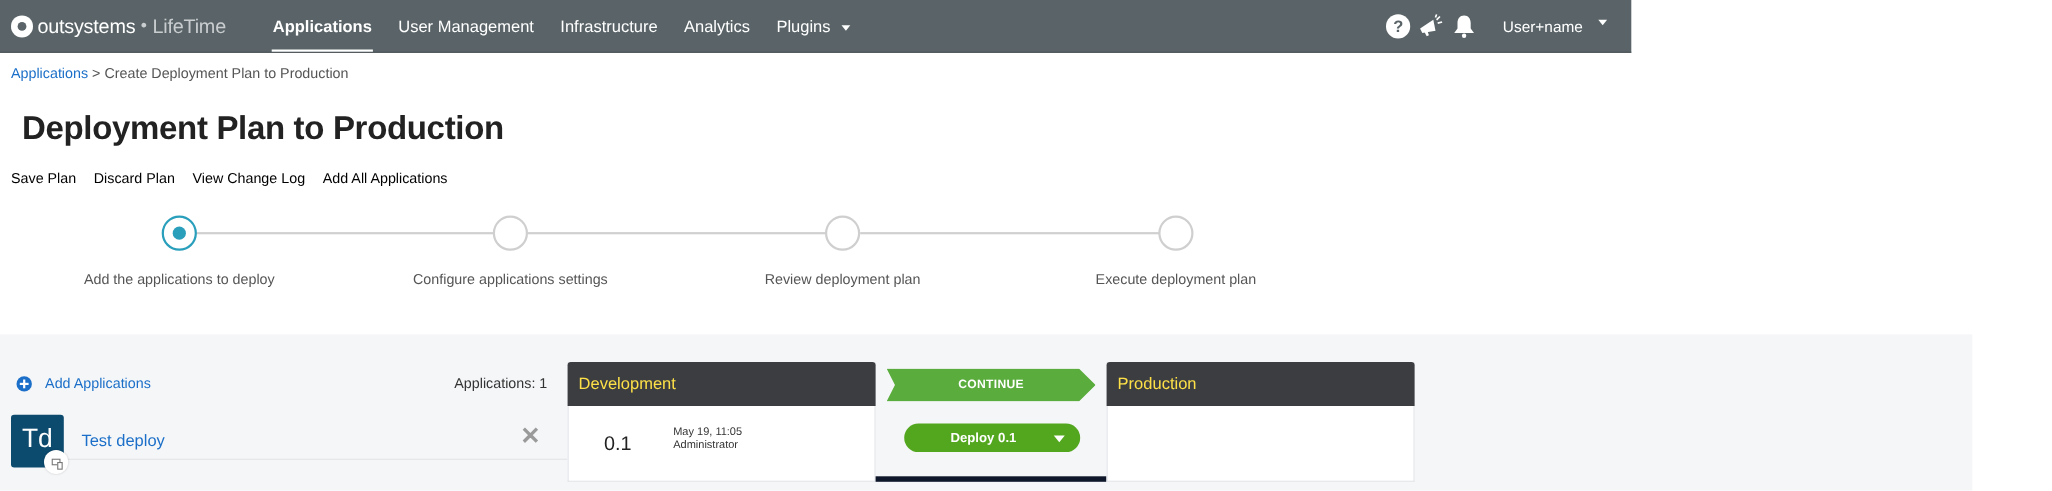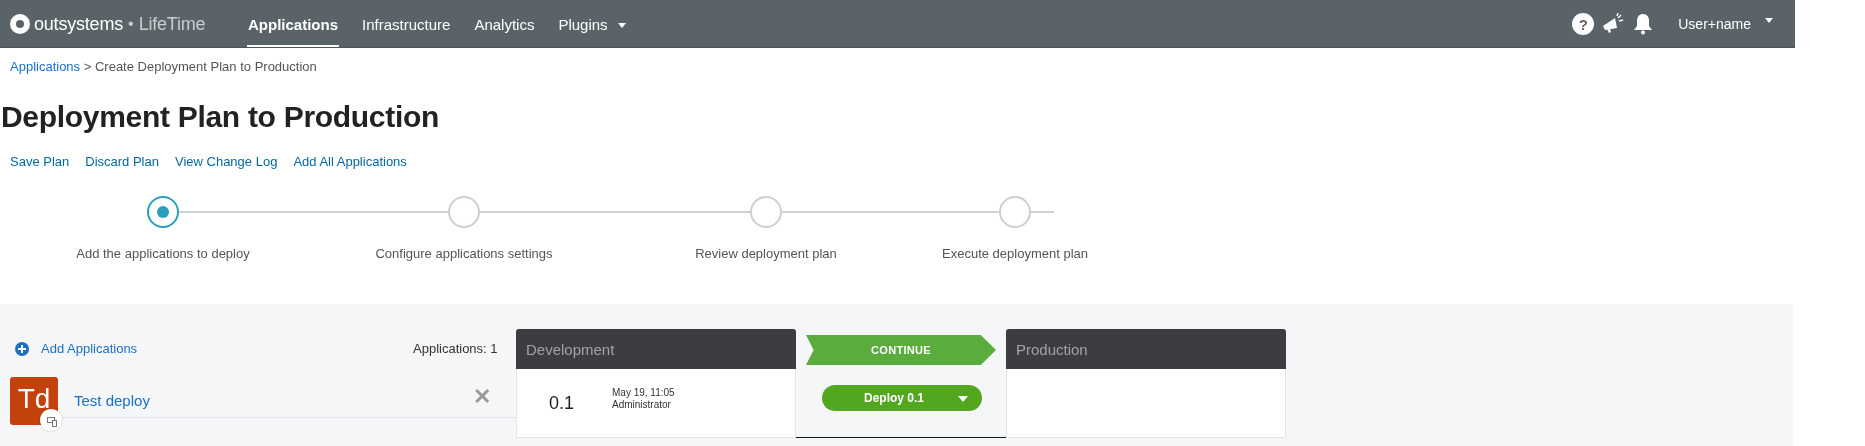--- a/index.html
+++ b/index.html
@@ -1,19 +1,19 @@
 <!DOCTYPE html>
 <html><head>
 <meta charset="utf-8">
 <style>
   * { box-sizing: border-box; margin: 0; padding: 0; }
   html, body { width: 1865px; height: 446px; overflow: hidden; background: #ffffff; font-family: "Liberation Sans", sans-serif; color: #333; }
 
   
-  .topbar { position: absolute; left: 0; top: 0; width: 1795px; height: 48px; background: #5a6468; border-bottom: 1px solid #4b5457; }
+  .topbar { position: absolute; left: 0; top: 0; width: 1483px; height: 48px; background: #5a6468; border-bottom: 1px solid #4b5457; }
   .logo { position: absolute; left: 10px; top: 10px; height: 28px; display: flex; align-items: center; }
   .logo-mark { width: 20px; height: 20px; border-radius: 50%; background: #fff; position: relative; margin-right: 4px; }
   .logo-mark::after { content: ""; position: absolute; left: 6px; top: 6px; width: 8px; height: 8px; border-radius: 50%; background: #5a6468; }
   .logo-text { color: #fff; font-size: 18px; letter-spacing: -0.2px; }
   .logo-dot { color: #c9cdcf; font-size: 16px; margin: 0 5px; }
   .logo-sub { color: #c9cdcf; font-size: 18px; letter-spacing: -0.2px; }
 
   .nav { position: absolute; left: 236px; top: 0; height: 48px; display: flex; }
   .nav-item { height: 48px; display: flex; align-items: center; color: #fff; font-size: 15px; padding: 0 12px; position: relative; cursor: pointer; white-space: nowrap; }
   .nav-item.active { font-weight: bold; }
@@ -22,76 +22,79 @@
 
   .top-right { position: absolute; right: 0; top: 0; height: 48px; display: flex; align-items: center; }
   .icon-btn { width: 30px; height: 48px; display: flex; align-items: center; justify-content: center; cursor: pointer; }
   .help-circle { width: 22px; height: 22px; border-radius: 50%; background: #fff; color: #5a6468; font-weight: bold; font-size: 15px; display: flex; align-items: center; justify-content: center; }
   .user-name { color: #fff; font-size: 14px; margin-left: 20px; cursor: pointer; display: flex; padding-right: 22px; }
   .user-name .caret { margin-left: 14px; }
 
   
   .breadcrumb { position: absolute; left: 10px; top: 59px; font-size: 13px; color: #555; }
   .breadcrumb a { color: #1b6fc8; text-decoration: none; }
-  .page-title { position: absolute; left: 1px; top: 100px; font-size: 30px; font-weight: bold; color: #222; letter-spacing: -0.3px; }
+  .page-title { position: absolute; left: 20px; top: 100px; font-size: 30px; font-weight: bold; color: #222; letter-spacing: -0.3px; }
   .actions { position: absolute; left: 10px; top: 154px; display: flex; gap: 16px; font-size: 13px; }
-  .actions a { color: #0369a1; text-decoration: none; cursor: pointer; }
+  .actions a { color: #000000; text-decoration: none; cursor: pointer; }
 
   
   .stepper { position: absolute; left: 0; top: 194px; width: 1200px; height: 80px; }
   .step-line { position: absolute; top: 17px; height: 2px; background: #d0d0d0; }
   .step { position: absolute; top: 0; width: 240px; text-align: center; }
   .step-circle { width: 32px; height: 32px; border-radius: 50%; border: 2px solid #cfcfcf; background: #fff; margin: 2px auto 0; position: relative; }
   .step.active .step-circle { border-color: #2a9fbc; }
   .step.active .step-circle::after { content: ""; position: absolute; left: 8px; top: 8px; width: 12px; height: 12px; border-radius: 50%; background: #2a9fbc; }
   .step-label { margin-top: 18px; font-size: 13px; color: #555; white-space: nowrap; }
 
   
   .work { position: absolute; left: 0; top: 304px; width: 1793px; height: 142px; background: #f5f6f8; }
   .add-apps { position: absolute; left: 15px; top: 37px; display: flex; align-items: center; cursor: pointer; }
   .plus-icon { width: 14px; height: 14px; border-radius: 50%; background: #1b6fc8; position: relative; margin-right: 12px; }
   .plus-icon::before { content: ""; position: absolute; left: 3px; top: 6px; width: 8px; height: 2px; background: #fff; }
   .plus-icon::after { content: ""; position: absolute; left: 6px; top: 3px; width: 2px; height: 8px; background: #fff; }
   .add-apps span { color: #1b6fc8; font-size: 13px; }
   .app-count { position: absolute; left: 413px; top: 37px; font-size: 13px; color: #333; }
 
   .app-row { position: absolute; left: 10px; top: 72px; width: 506px; height: 42px; border-bottom: 1px solid #e2e4e8; }
-  .app-icon { position: absolute; left: 0; top: 1px; width: 48px; height: 48px; background: #c2410c; border-radius: 3px; color: #fff; font-size: 28px; display: flex; align-items: center; justify-content: center; padding-bottom: 4px; }
+  .app-icon { position: absolute; left: 0; top: 1px; width: 48px; height: 48px; background: #0c4a6e; border-radius: 3px; color: #fff; font-size: 24px; display: flex; align-items: center; justify-content: center; padding-bottom: 4px; }
   .app-type-badge { position: absolute; left: 30px; top: 33px; width: 22px; height: 22px; border-radius: 50%; background: #fff; box-shadow: 0 0 2px rgba(0,0,0,0.2); display: flex; align-items: center; justify-content: center; }
   .app-type-badge .scr { width: 8px; height: 6px; border: 1px solid #777; position: relative; }
   .app-type-badge .scr::after { content: ""; position: absolute; left: 4px; top: 2px; width: 3px; height: 5px; border: 1px solid #777; background: #fff; }
   .app-name { position: absolute; left: 64px; top: 16px; color: #1b6fc8; font-size: 15px; cursor: pointer; }
   .remove-x { position: absolute; left: 463px; top: 10px; color: #9a9a9a; font-size: 22px; font-weight: bold; cursor: pointer; line-height: 1; }
 
   .env { position: absolute; top: 25px; width: 280px; height: 109px; background: #fff; border: 1px solid #e2e4e8; border-top: none; }
-  .env-header { height: 40px; background: #3c3d41; color: #a3a3a3; font-size: 15px; display: flex; align-items: center; padding-left: 10px; border-radius: 3px 3px 0 0; margin: 0 -1px; }
+  .env-header { height: 40px; background: #3c3d41; color: #fde047; font-size: 15px; display: flex; align-items: center; padding-left: 10px; border-radius: 3px 3px 0 0; margin: 0 -1px; }
   .env.dev { left: 516px; }
   .env.prod { left: 1006px; }
   .dev-version { position: absolute; left: 32px; top: 64px; font-size: 18px; color: #222; }
   .dev-meta { position: absolute; left: 95px; top: 58px; font-size: 10px; color: #333; line-height: 12px; }
 
-  .middle { position: absolute; left: 796px; top: 25px; width: 210px; height: 109px; border-bottom: 1px solid #0f172a; }
+  .middle { position: absolute; left: 796px; top: 25px; width: 210px; height: 109px; border-bottom: 5px solid #0f172a; }
   .continue-btn { position: absolute; left: 10px; top: 6px; width: 190px; height: 30px; background: #5aac3c; clip-path: polygon(0 0, 92% 0, 100% 50%, 92% 100%, 0 100%, 4% 50%); color: #fff; font-weight: bold; font-size: 11px; display: flex; align-items: center; justify-content: center; cursor: pointer; letter-spacing: 0.3px; }
   .deploy-btn { position: absolute; left: 26px; top: 56px; width: 160px; height: 26px; background: #53a71f; border-radius: 13px; color: #fff; font-weight: bold; font-size: 12px; display: flex; align-items: center; justify-content: center; cursor: pointer; padding-right: 16px; }
   .deploy-btn .caret { position: absolute; right: 14px; top: 11px; margin: 0; border-left-width: 5px; border-right-width: 5px; border-top-width: 6px; }
 </style>
 </head>
 <body>
 
 <div class="topbar">
   <div class="logo">
     <div class="logo-mark"></div>
     <span class="logo-text">outsystems</span>
     <span class="logo-dot">•</span>
     <span class="logo-sub">LifeTime</span>
   </div>
 
   <div class="nav">
     <div class="nav-item active">
         <span>Applications</span>
+      </div>
+    <div class="nav-item">
+        <span>User Management</span>
       </div>
     <div class="nav-item">
         <span>Infrastructure</span>
       </div>
     <div class="nav-item">
         <span>Analytics</span>
       </div>
     <div class="nav-item">
         <span>Plugins</span>
         <span class="caret"></span>
@@ -147,21 +150,21 @@
     <div class="step-label">Add the applications to deploy</div>
   </div>
   <div class="step" style="left:344px;">
     <div class="step-circle"></div>
     <div class="step-label">Configure applications settings</div>
   </div>
   <div class="step" style="left:646px;">
     <div class="step-circle"></div>
     <div class="step-label">Review deployment plan</div>
   </div>
-  <div class="step" style="left:895px;">
+  <div class="step" style="left:949px;">
     <div class="step-circle"></div>
     <div class="step-label">Execute deployment plan</div>
   </div>
 </div>
 
 <div class="work">
   <div class="add-apps">
     <div class="plus-icon"></div>
     <span>Add Applications</span>
   </div>

